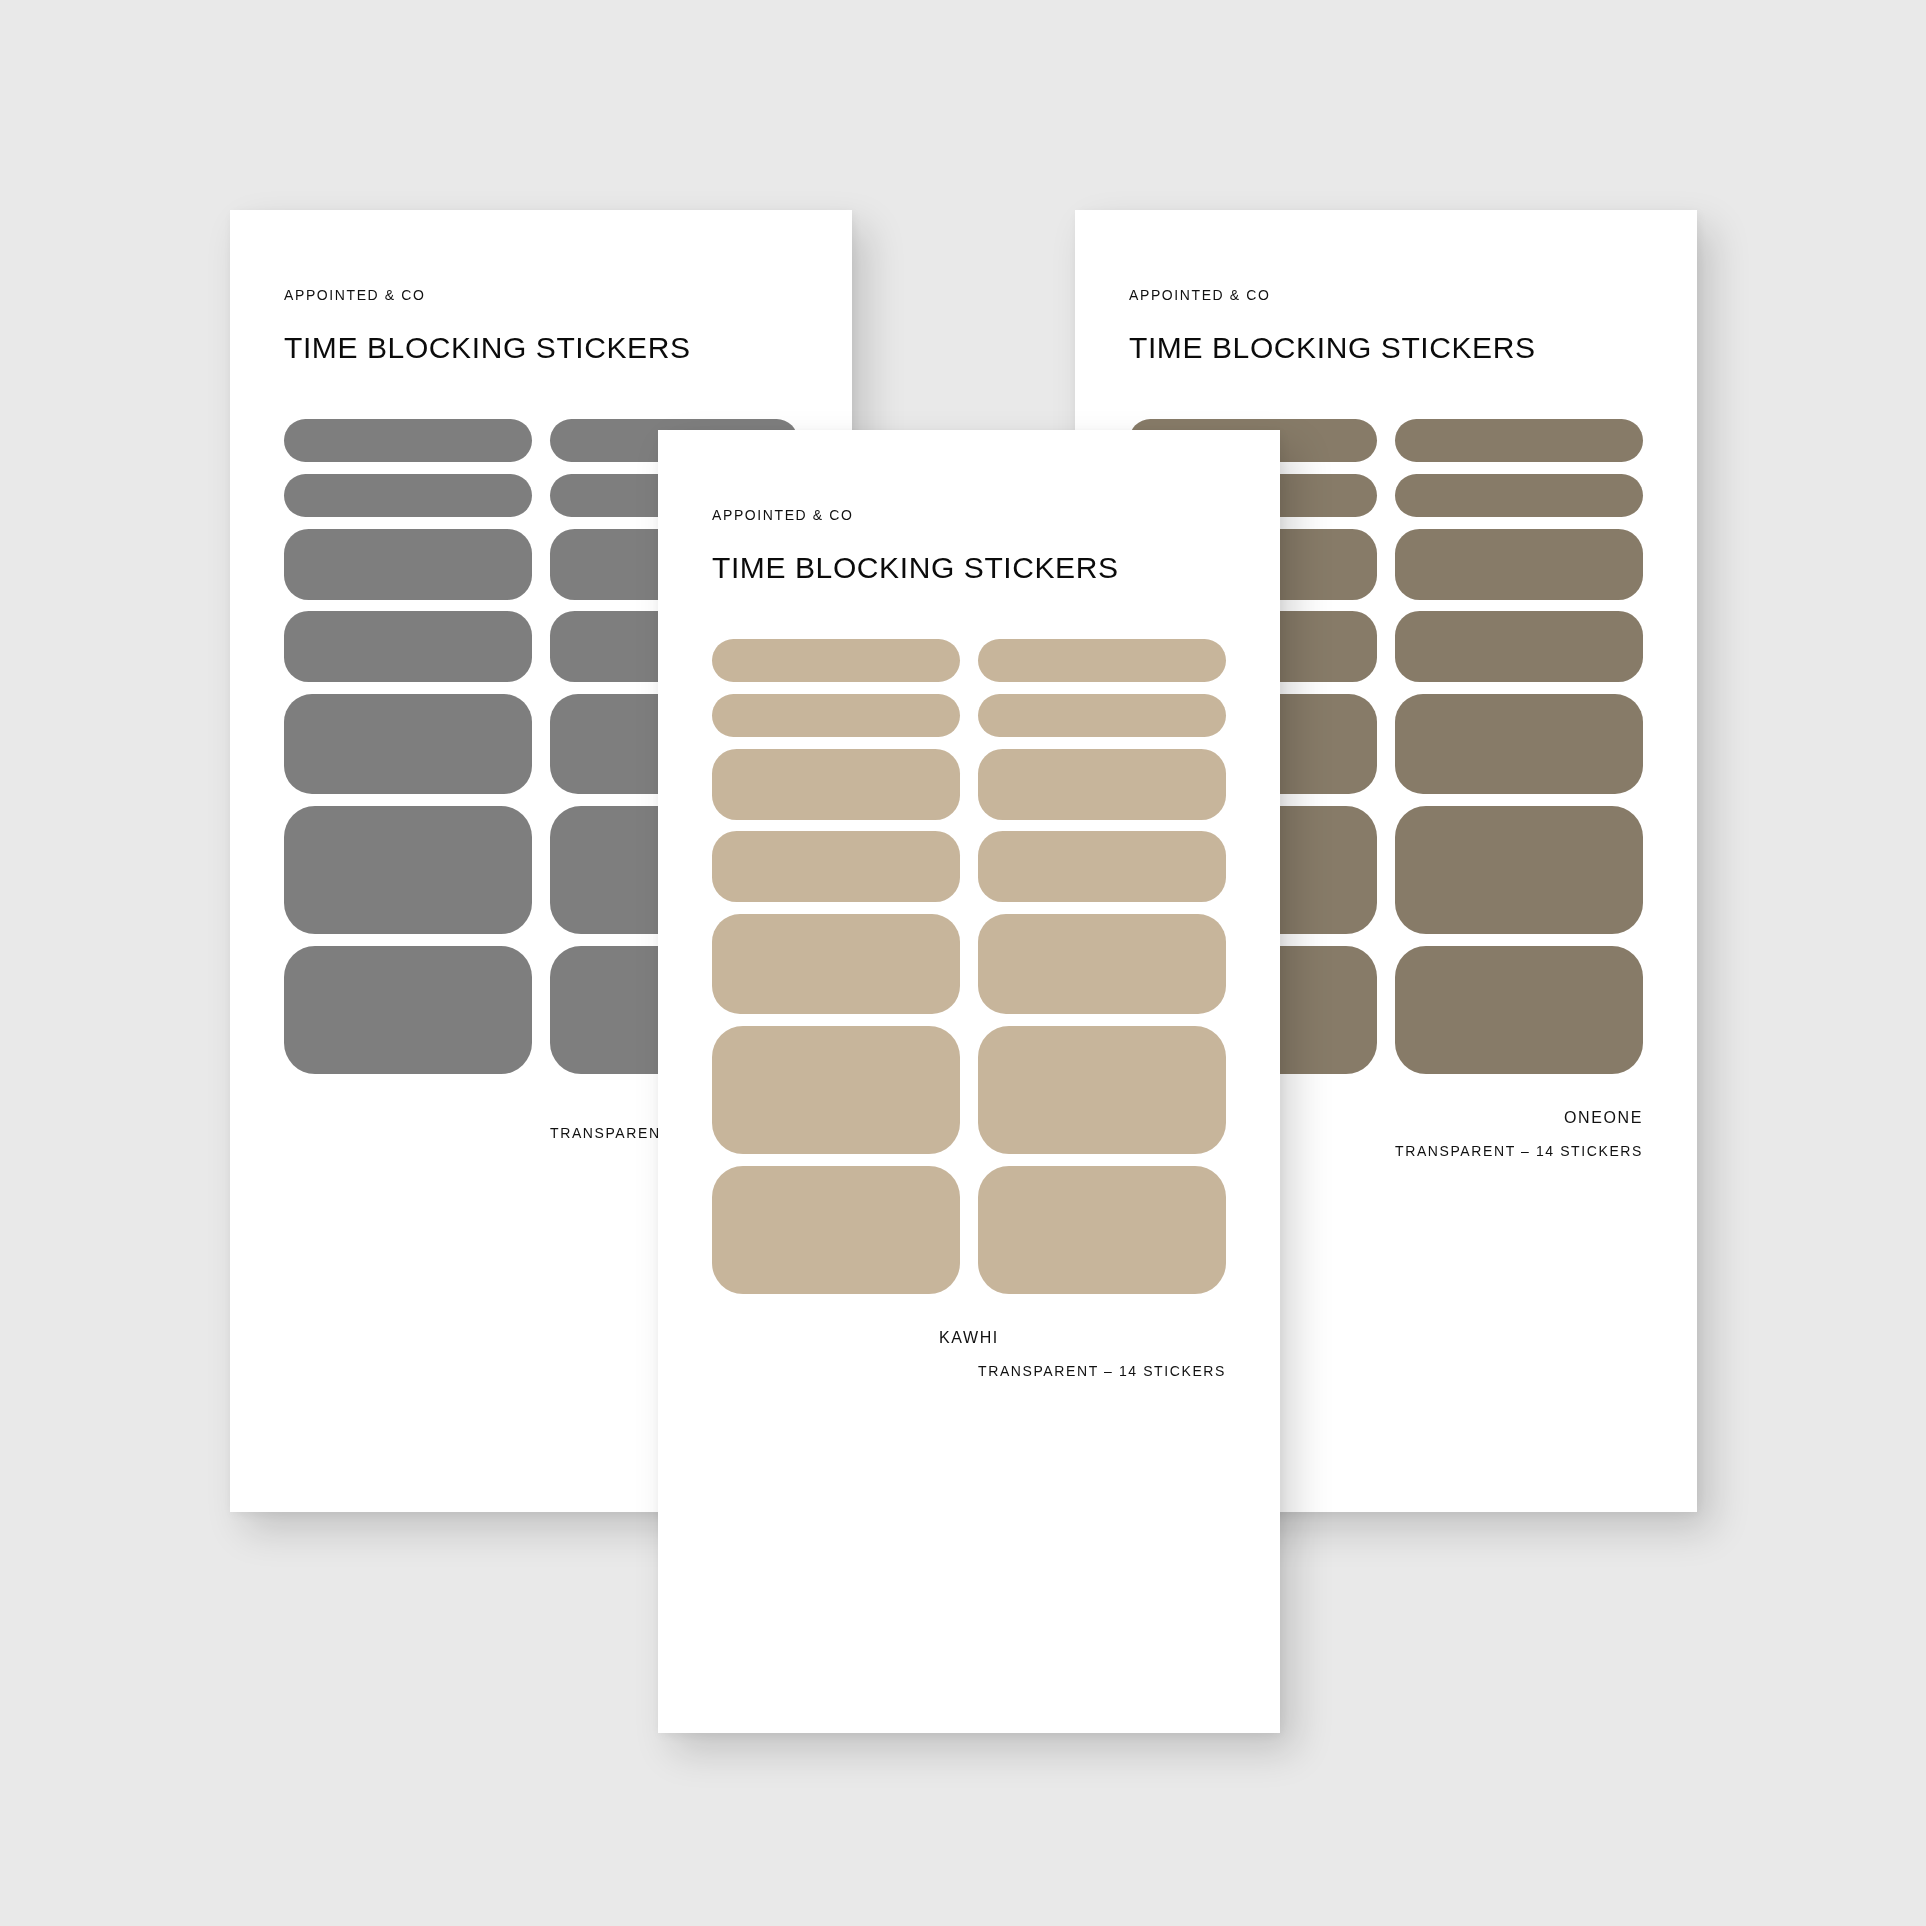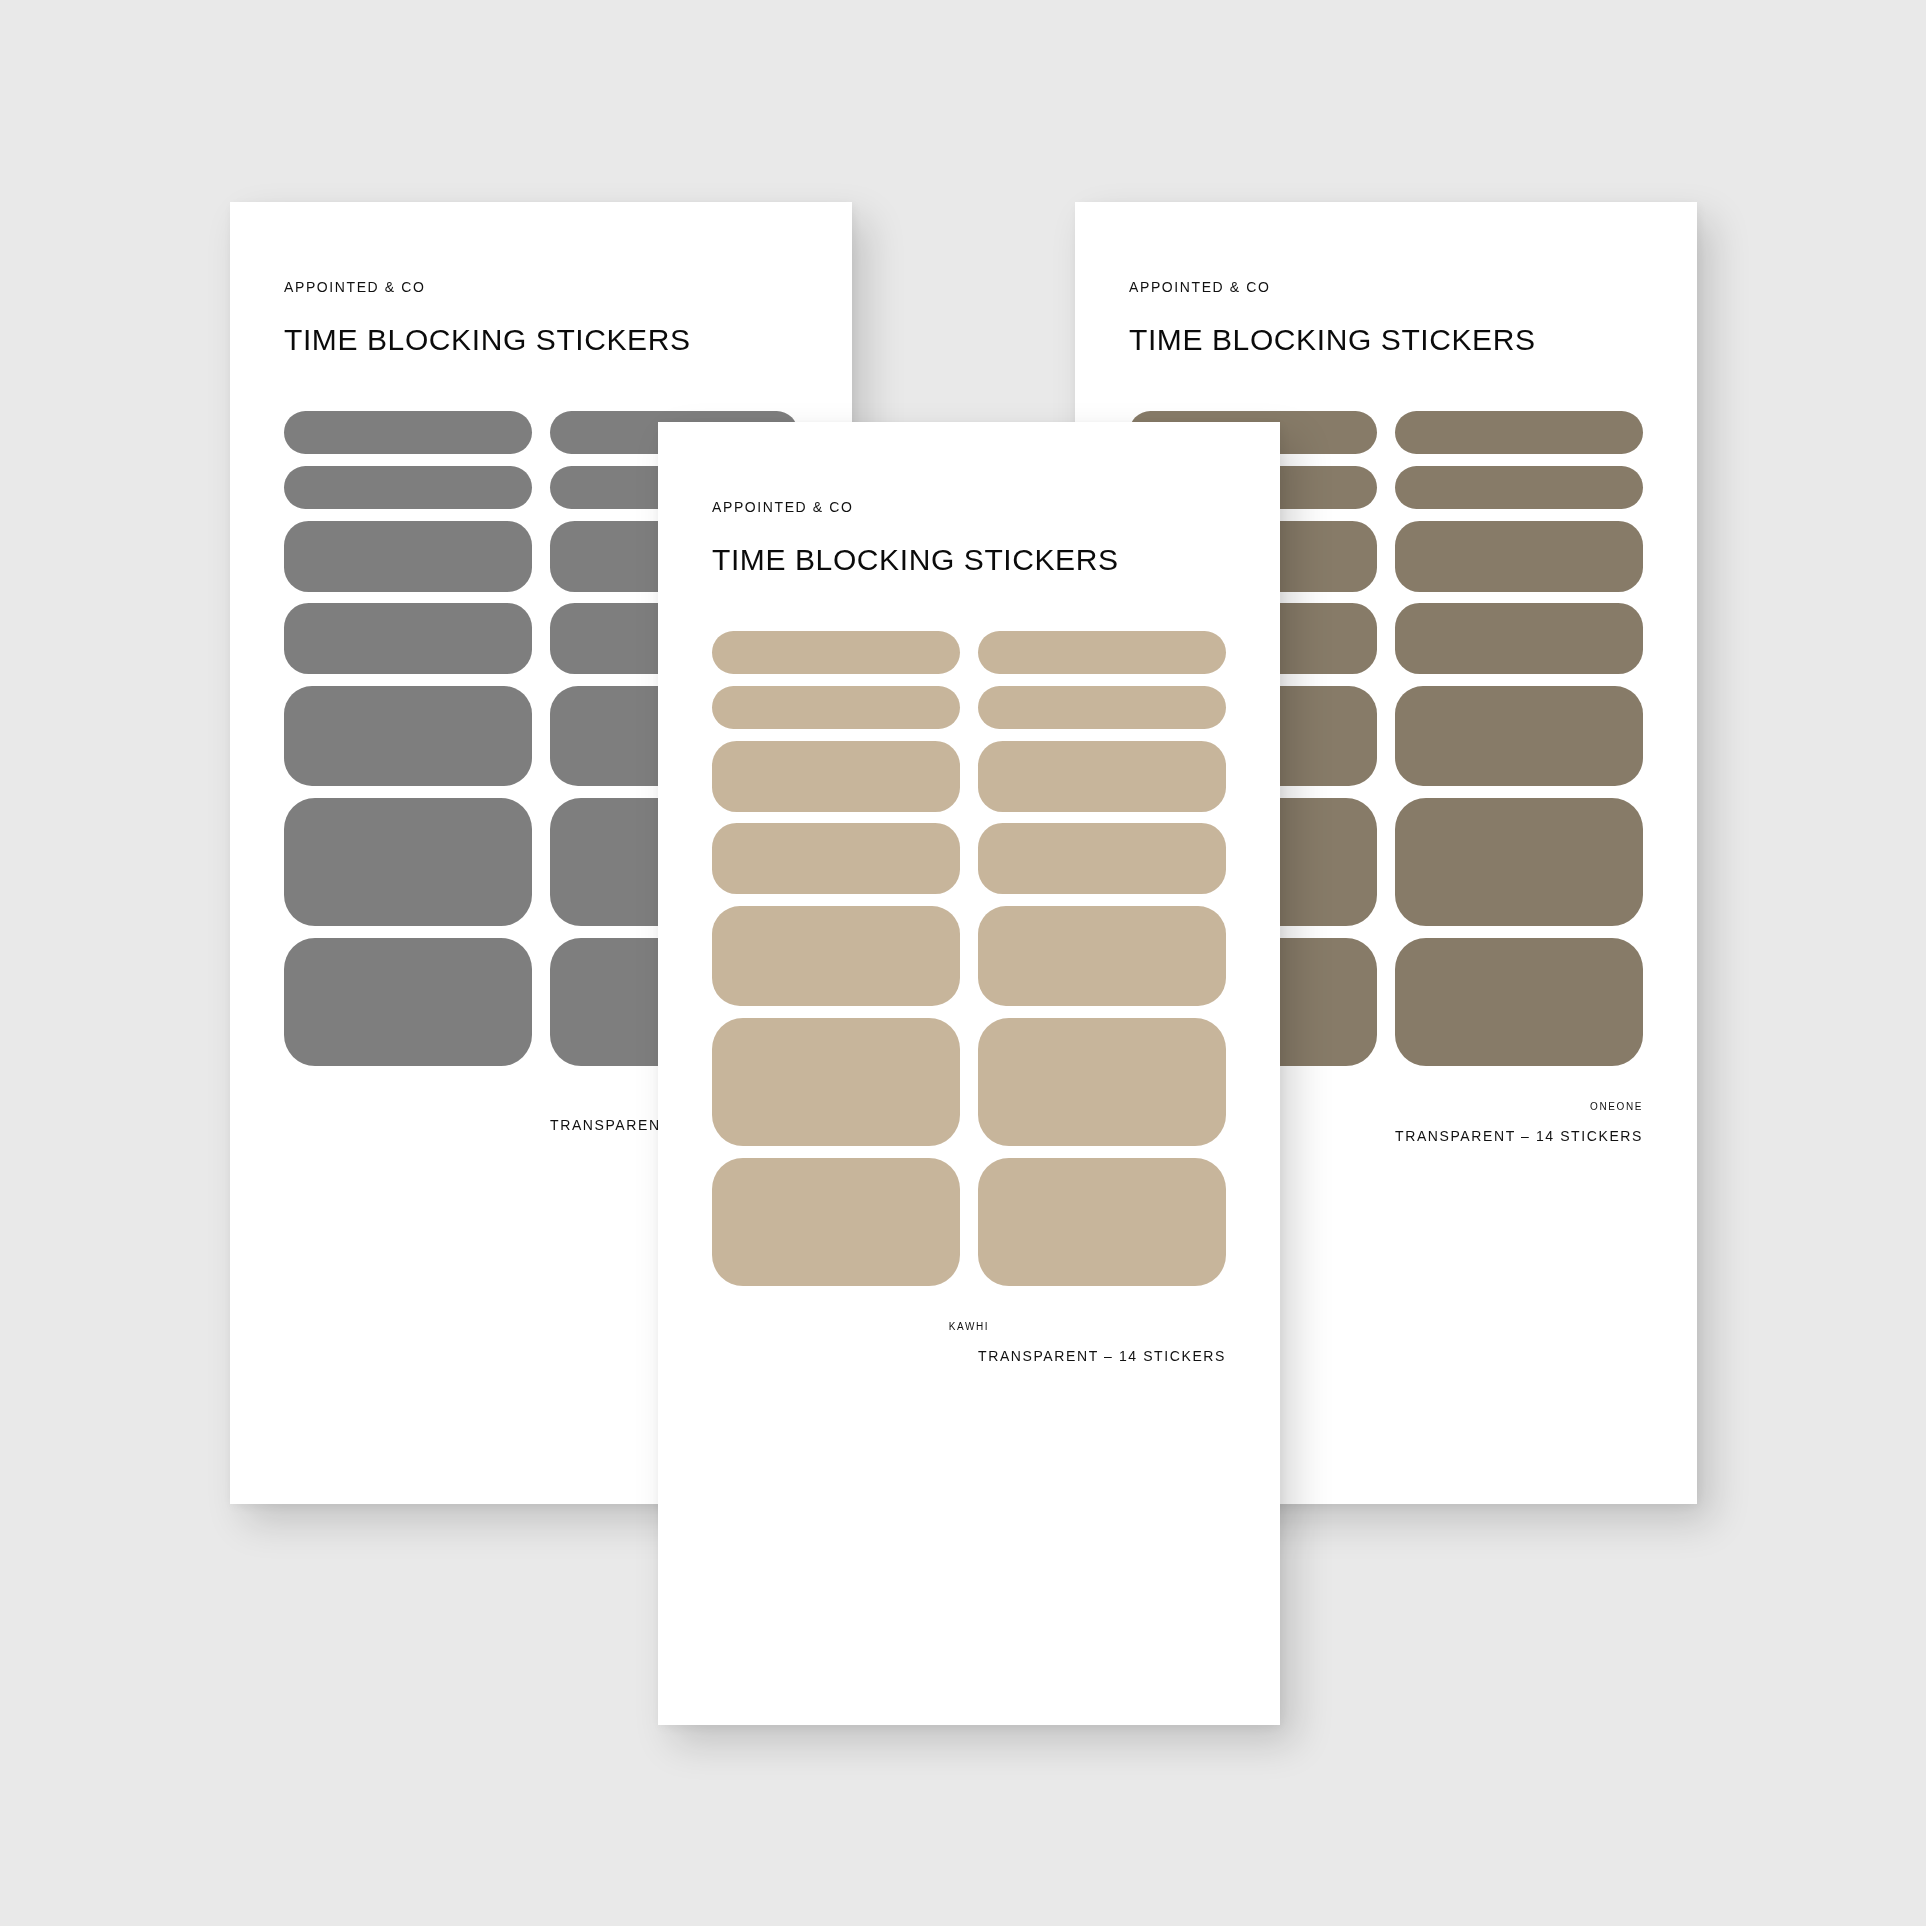--- a/index.html
+++ b/index.html
@@ -3,21 +3,21 @@
 <meta charset="utf-8">
 <style>
   html,body{margin:0;padding:0;}
   body{
     width:1926px;height:1926px;
     background:#e9e9e9;
     font-family:"Liberation Sans", sans-serif;
     overflow:hidden;
     position:relative;
   }
-  .stage{position:absolute;inset:0;}
+  .stage{position:absolute;inset:0;margin-top:8px;}
 
   
   .sheet{
     position:absolute;
     background:#ffffff;
     box-shadow: 15px 18px 37px rgba(0,0,0,0.16), 2.1px 3.2px 9.6px rgba(0,0,0,0.06);
     box-sizing:border-box;
     display:flex;
     flex-direction:column;
   }
@@ -51,21 +51,21 @@
   .sticker{
     width:100%;
     display:block;
   }
 
   .footer{
     text-align:right;
     color:#111111;
   }
   .footer .name{
-    font-size:10px;
+    font-size:16px;
     letter-spacing:1.6px;
     white-space:nowrap;
   }
   .footer .meta{
     font-size:14px;
     letter-spacing:1.6px;
     white-space:nowrap;
   }
 
   

